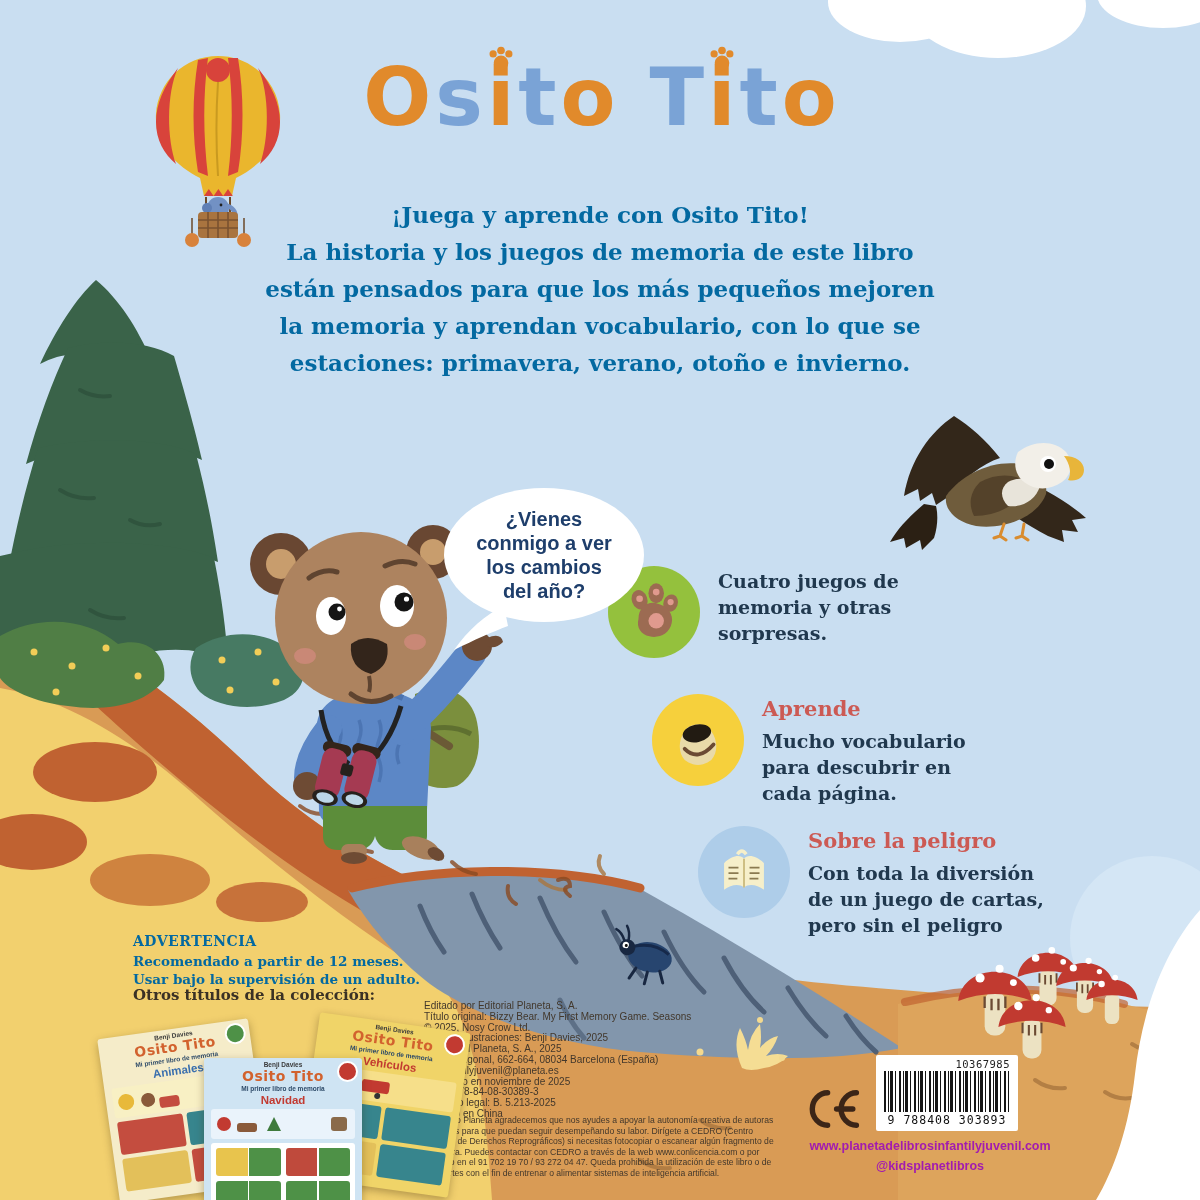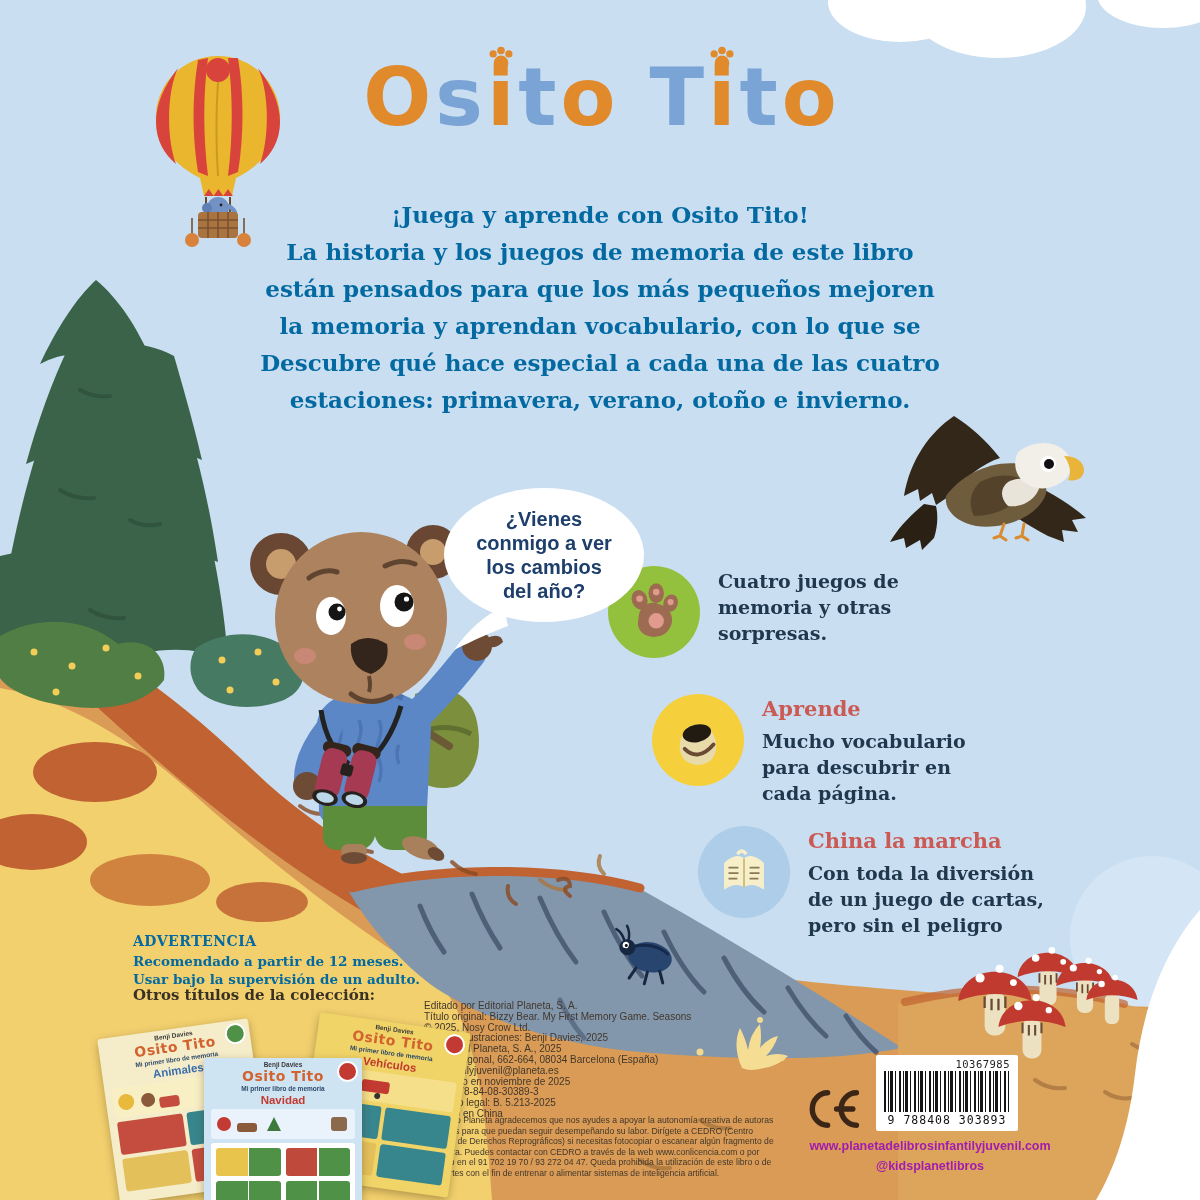--- a/index.html
+++ b/index.html
@@ -350,21 +350,20 @@
       <span class="lt b">t</span>
       <span class="lt o">o</span>
     </span>
   </div>
 
   <div class="intro">
     <div>¡Juega y aprende con Osito Tito!</div>
     <div>La historia y los juegos de memoria de este libro</div>
     <div>están pensados para que los más pequeños mejoren</div>
     <div>la memoria y aprendan vocabulario, con lo que se</div>
-    <div>Descubre qué hace especial a cada una de las cuatro</div>
     <div>estaciones: primavera, verano, otoño e invierno.</div>
   </div>
 
   <div class="bubble">
     <div>¿Vienes</div>
     <div>conmigo a ver</div>
     <div>los cambios</div>
     <div>del año?</div>
   </div>
   <svg class="layer bubble-tail" viewBox="0 0 56 48">
@@ -413,21 +412,21 @@
     <div class="fcircle fc3">
       <svg viewBox="0 0 56 56">
           <path d="M10,20 C 17,13 25,12 28,16 L28,42 C 23,38 16,40 10,44 Z" fill="#f6efca"></path>
           <path d="M46,20 C 39,13 31,12 28,16 L28,42 C 33,38 40,40 46,44 Z" fill="#f6efca"></path>
           <path d="M28,16 V42" stroke="#c9b87a" stroke-width="1.6"></path>
           <path d="M14,24 h9 M14,29 h9 M14,34 h8 M33,24 h9 M33,29 h9 M33,34 h8" stroke="#8a7a50" stroke-width="1.5"></path>
           <path d="M22,12 q4,-6 8,0" stroke="#f6efca" stroke-width="3" fill="none"></path>
         </svg>
     </div>
     <div class="ftext">
-      <div class="fhead">China la marcha</div>
+      <div class="fhead">Sobre la peligro</div>
       <div class="fline">Con toda la diversión</div>
       <div class="fline">de un juego de cartas,</div>
       <div class="fline">pero sin el peligro</div>
     </div>
   </div>
 
   <div class="warning">
     <div class="warn-head">ADVERTENCIA</div>
     <div class="warn-line">Recomendado a partir de 12 meses.</div>
     <div class="warn-line">Usar bajo la supervisión de un adulto.</div>

